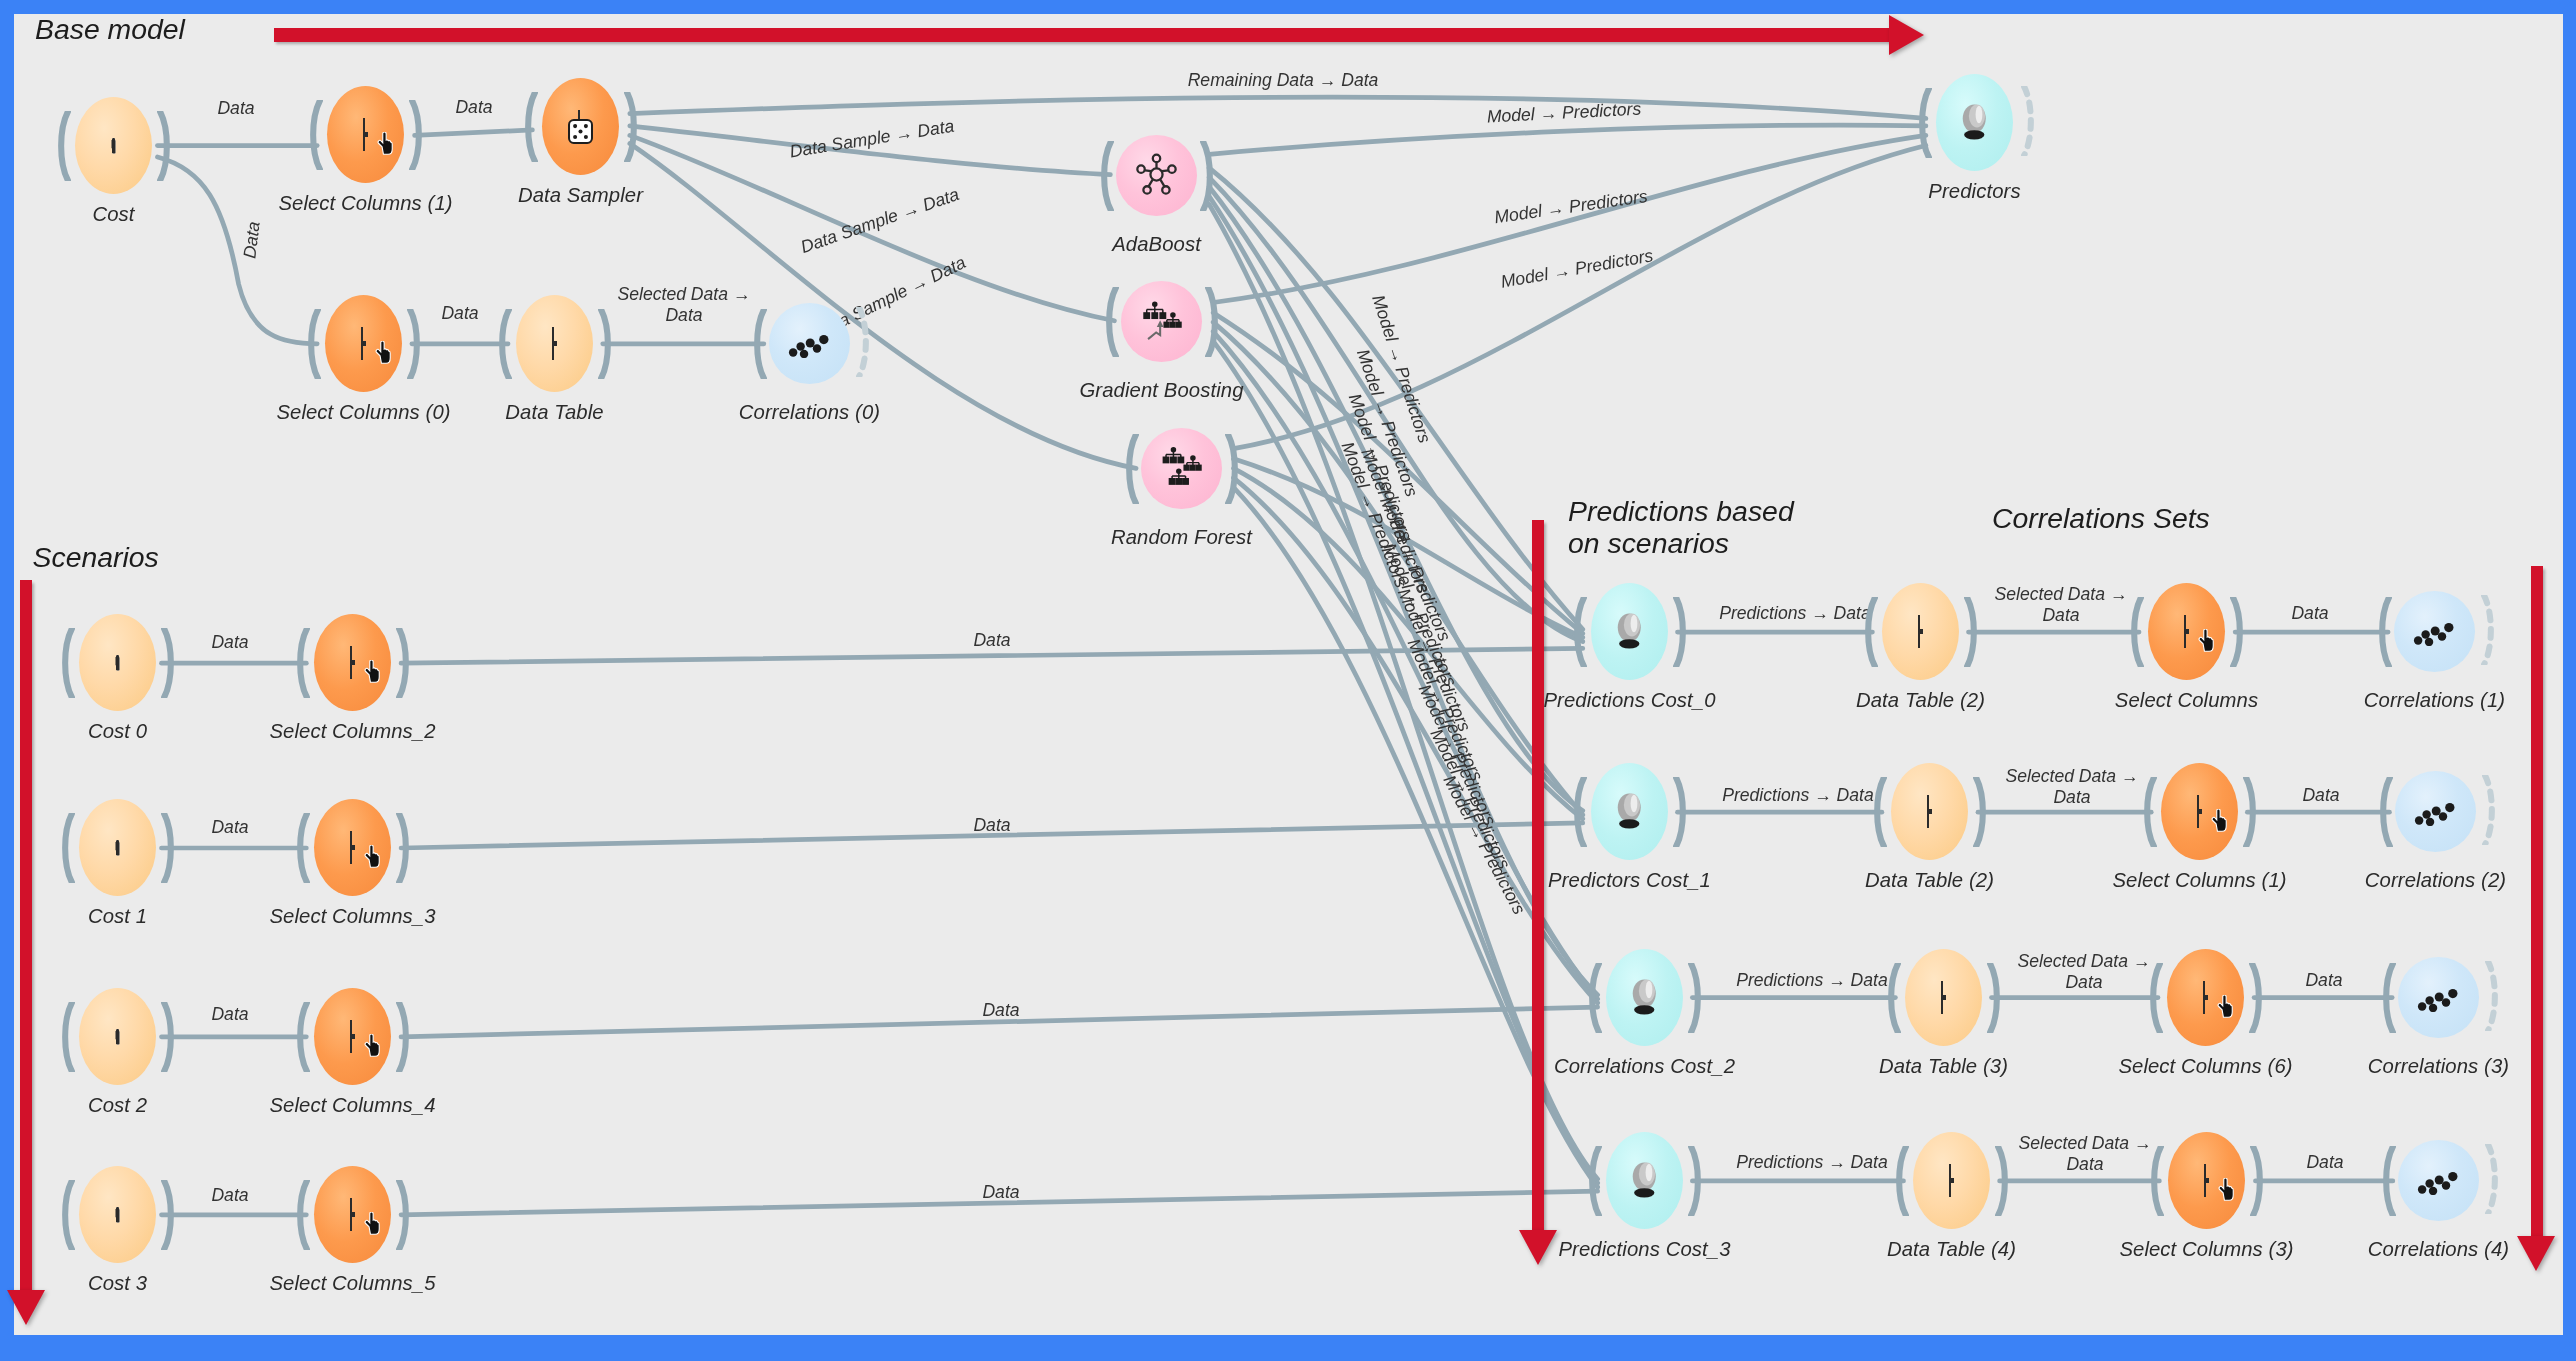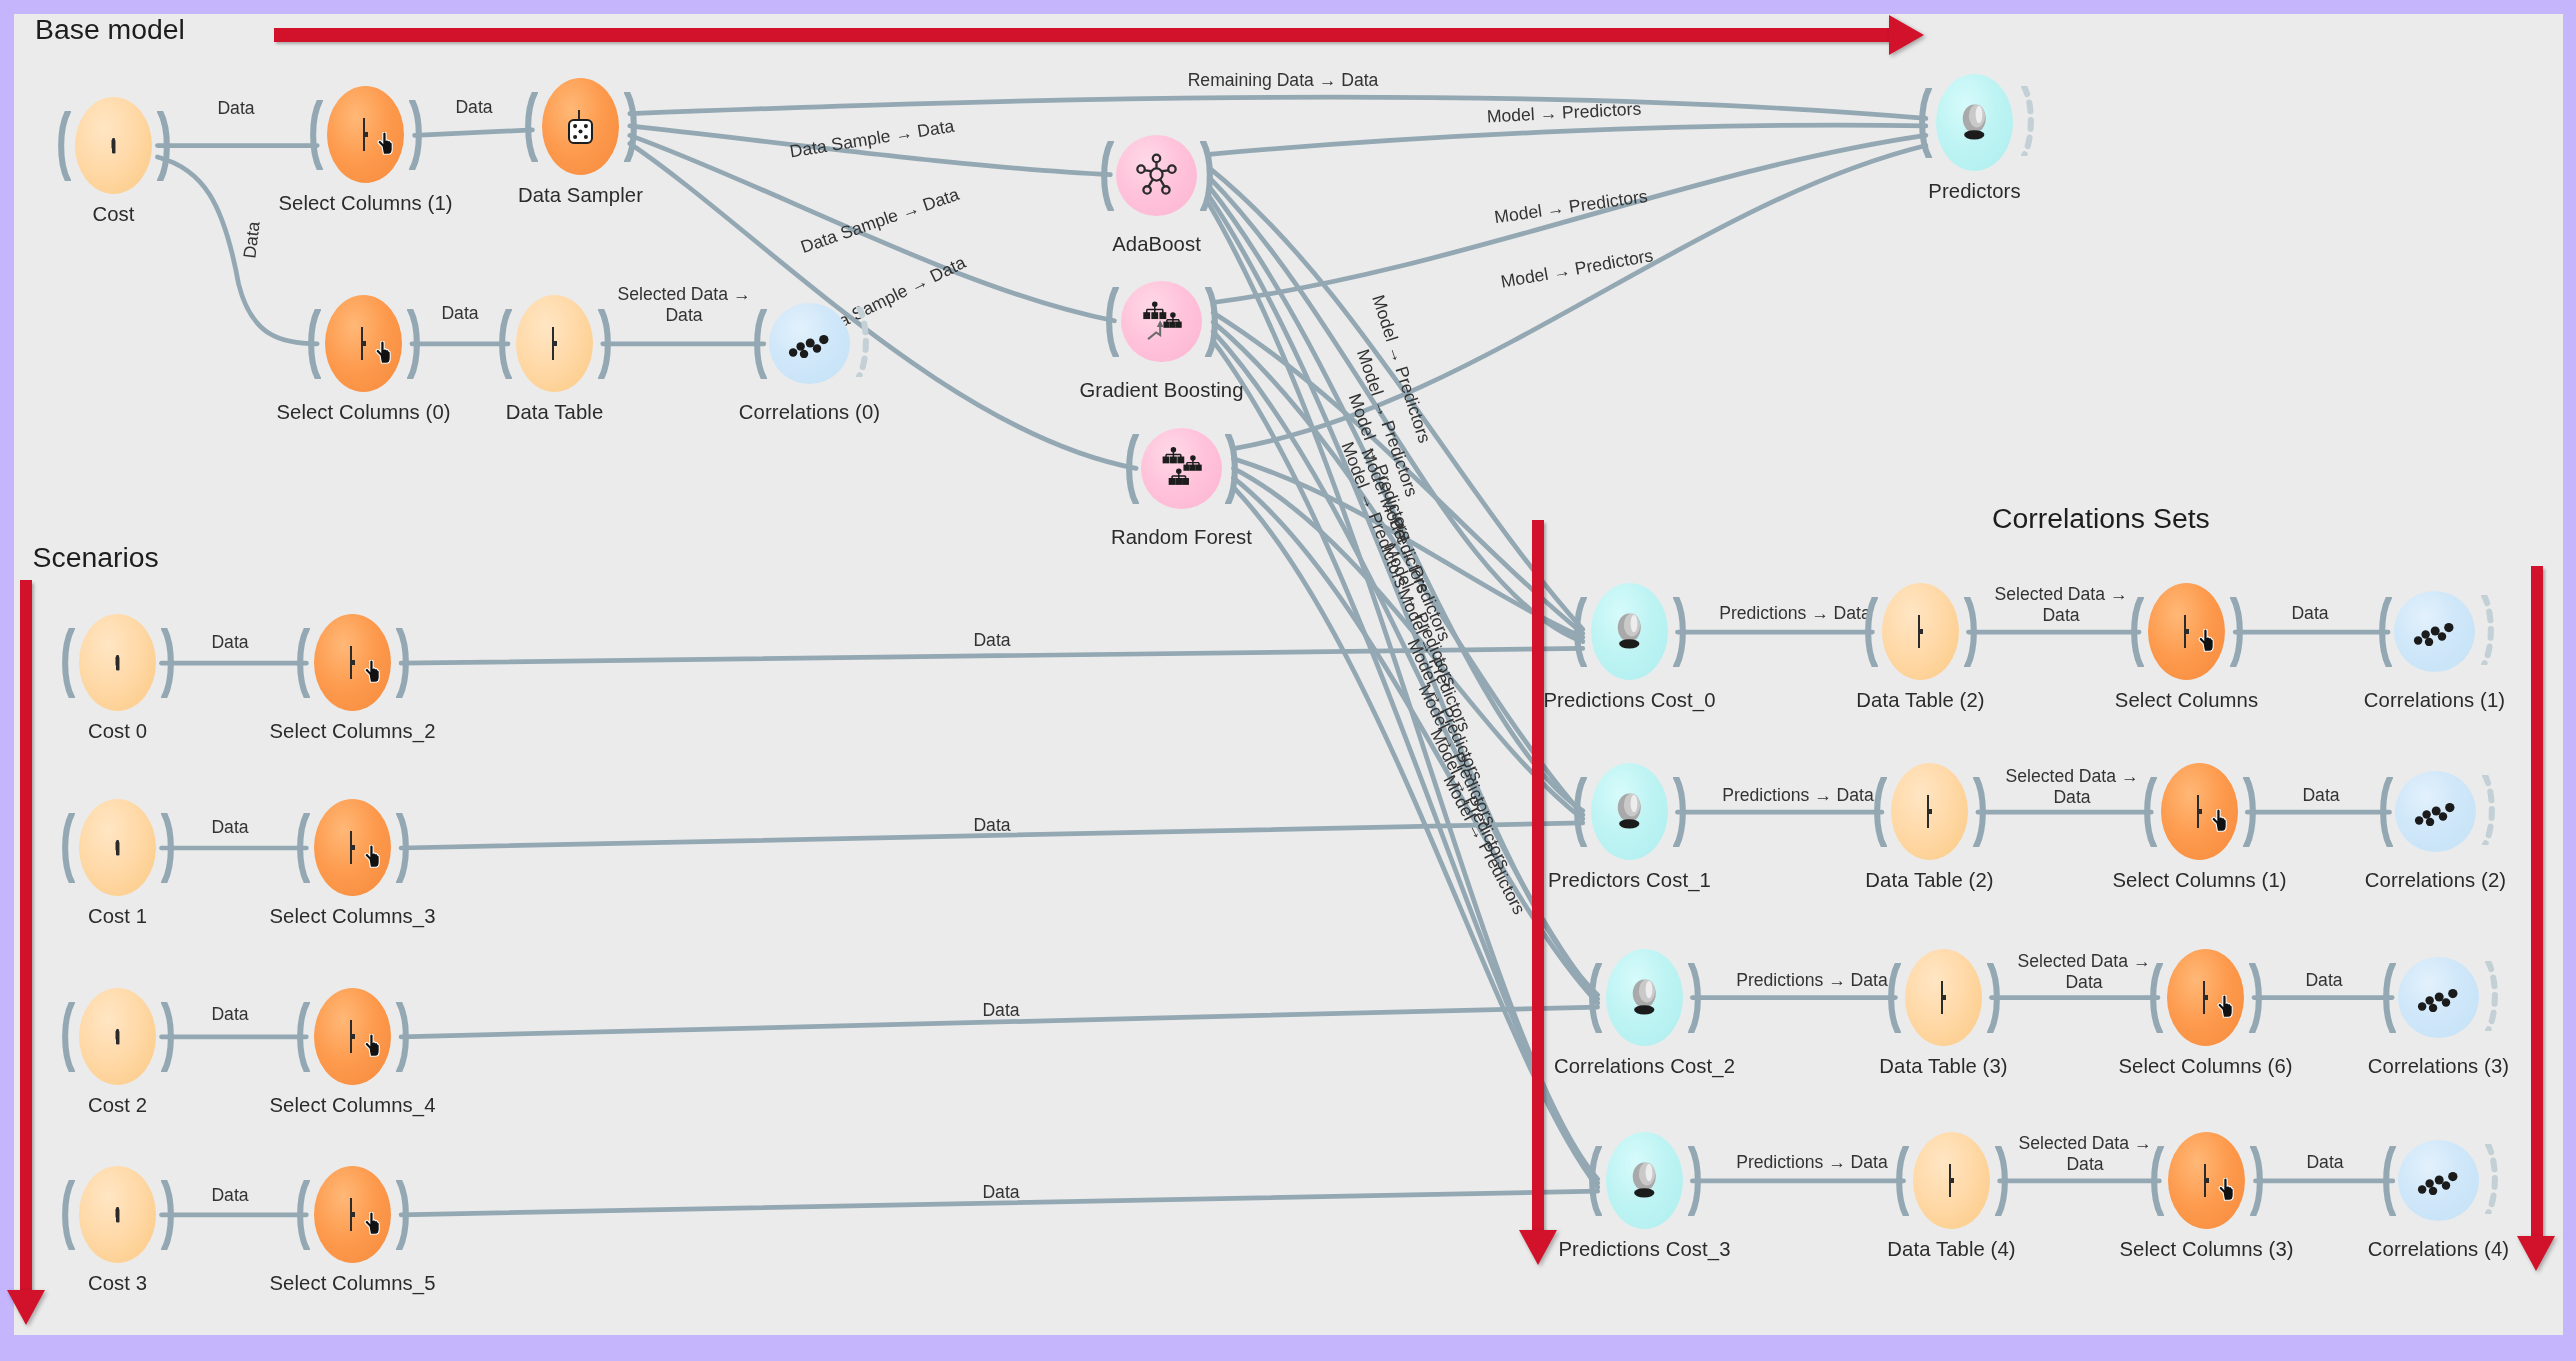--- a/index.html
+++ b/index.html
@@ -1,17 +1,17 @@
 <!DOCTYPE html>
 <html style="font-size:10.8px"><head>
 <meta charset="utf-8">
 <style>
   html,body{margin:0;padding:0;background:#ffffff;}
   body{font-family:"Liberation Sans",sans-serif;}
-  #stage{position:relative;width:2576px;height:1361px;background:#c4b5fd;overflow:hidden;}
+  #stage{position:relative;width:2576px;height:1361px;background:#3b82f6;overflow:hidden;font-style:italic;}
   #canvas{position:absolute;left:13.5px;top:13.5px;width:2549px;height:1321px;background:#ebebeb;}
   #edges{position:absolute;left:0;top:0;width:2576px;height:1361px;pointer-events:none;}
 
   .node{position:absolute;width:0;height:0;}
   .bubble{position:absolute;left:-39px;top:-49px;width:77px;height:97px;border-radius:50%/50%;
           display:flex;align-items:center;justify-content:center;}
   .bubble.orange-l{background:radial-gradient(ellipse at 38% 32%, #ffe6c4 0%, #ffd9a8 45%, #fbc982 100%);}
   .bubble.orange-d{background:radial-gradient(ellipse at 38% 32%, #ffb877 0%, #fd9a4d 48%, #f6893b 100%);}
   .bubble.pink{background:radial-gradient(ellipse at 38% 32%, #ffd9e8 0%, #ffc3da 45%, #fdb3d0 100%);
                width:81px;height:81px;left:-41px;top:-41px;}
@@ -139,20 +139,22 @@
   <div style="position:absolute;left:1889px;top:15px;width:0;height:0;
               border-top:20.3px solid transparent;border-bottom:20.3px solid transparent;
               border-left:35px solid #d2112a;filter:drop-shadow(2px 2.7px 2px rgba(0,0,0,.3));"></div>
 
   <div class="sect" style="left:32.5px;top:542px;">Scenarios</div>
   <div class="redline" style="left:20.3px;top:580px;width:11.5px;height:721px;"></div>
   <div style="position:absolute;left:6.8px;top:1290px;width:0;height:0;
               border-left:19.6px solid transparent;border-right:19.6px solid transparent;
               border-top:35px solid #d2112a;filter:drop-shadow(2px 2.7px 2px rgba(0,0,0,.3));"></div>
 
+  <div class="sect" style="left:1568px;top:496px;white-space:pre-line;">Predictions based
+on scenarios</div>
   <div class="redline" style="left:1532px;top:520px;width:11.5px;height:721px;"></div>
   <div style="position:absolute;left:1519px;top:1230px;width:0;height:0;
               border-left:19.6px solid transparent;border-right:19.6px solid transparent;
               border-top:35px solid #d2112a;filter:drop-shadow(2px 2.7px 2px rgba(0,0,0,.3));"></div>
 
   <div class="sect" style="left:1992px;top:503px;">Correlations Sets</div>
   <div class="redline" style="left:2531px;top:566px;width:11.5px;height:680px;"></div>
   <div style="position:absolute;left:2517px;top:1236px;width:0;height:0;
               border-left:19.6px solid transparent;border-right:19.6px solid transparent;
               border-top:35px solid #d2112a;filter:drop-shadow(2px 2.7px 2px rgba(0,0,0,.3));"></div>

